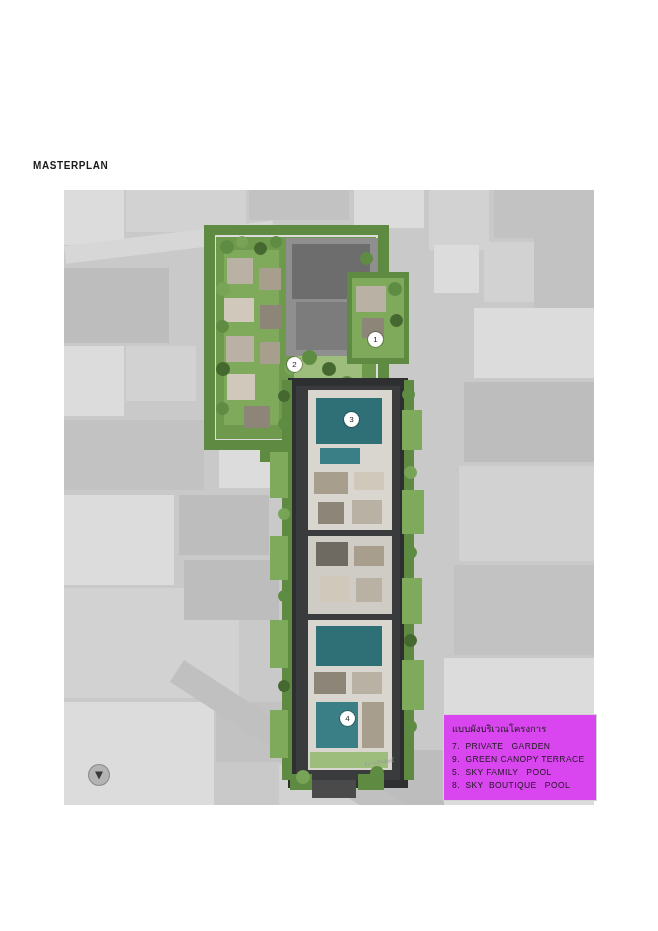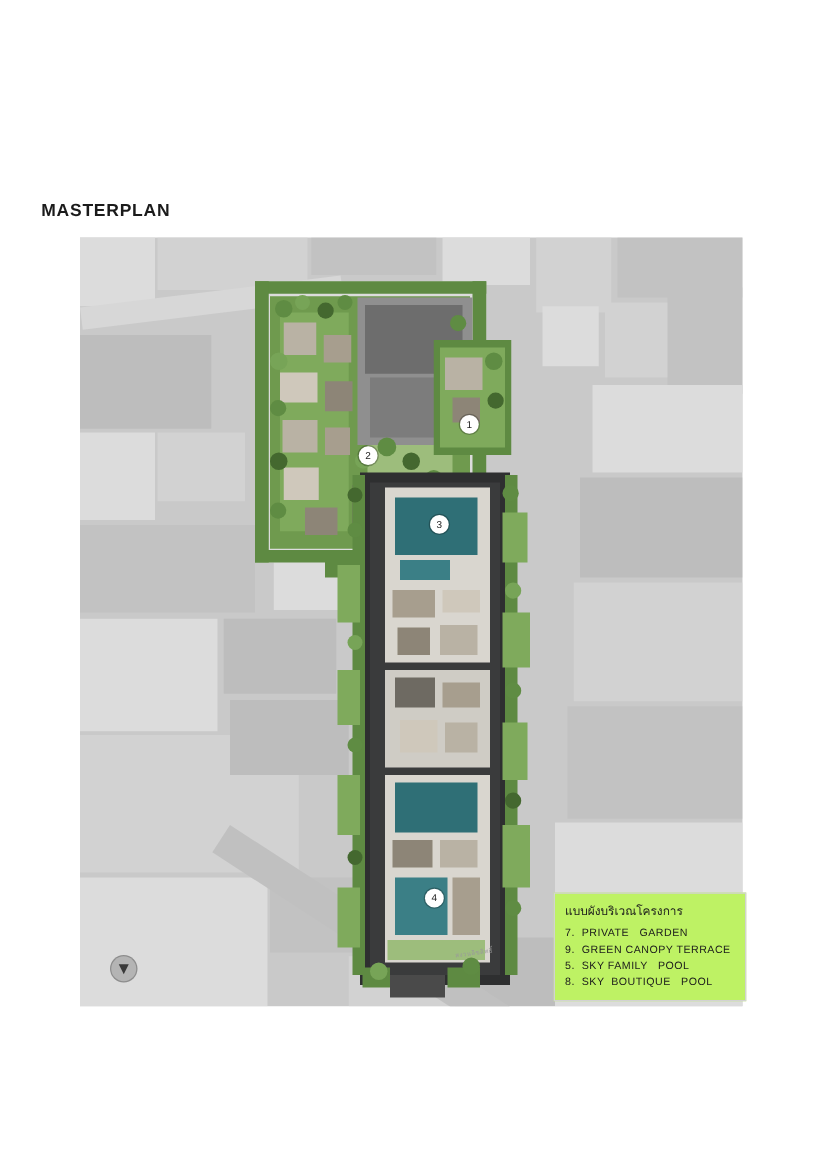--- a/index.html
+++ b/index.html
@@ -13,21 +13,21 @@
     position: relative;
     font-family: "Liberation Sans", sans-serif;
     overflow: hidden;
   }
 
   
   #page-title {
     position: absolute;
     left: 33px;
     top: 160px;
-    font-size: 14px;
+    font-size: 10px;
     letter-spacing: 0.6px;
     color: #1b1b1b;
     font-weight: 600;
   }
 
   
   #plan-frame {
     position: absolute;
     left: 64px;
     top: 190px;
@@ -125,21 +125,21 @@
     transform: rotate(-8deg);
     letter-spacing: .3px;
   }
 
   
   #legend {
     position: absolute;
     left: 443px;
     top: 714px;
     width: 154px;
-    background: #bef264;
+    background: #d946ef;
     border: 1px solid #d2d2d2;
     padding: 6px 8px 8px 8px;
     box-sizing: border-box;
   }
   #legend .legend-title {
     font-size: 9.5px;
     color: #1b1b1b;
     margin-bottom: 4px;
   }
   #legend .legend-item {

